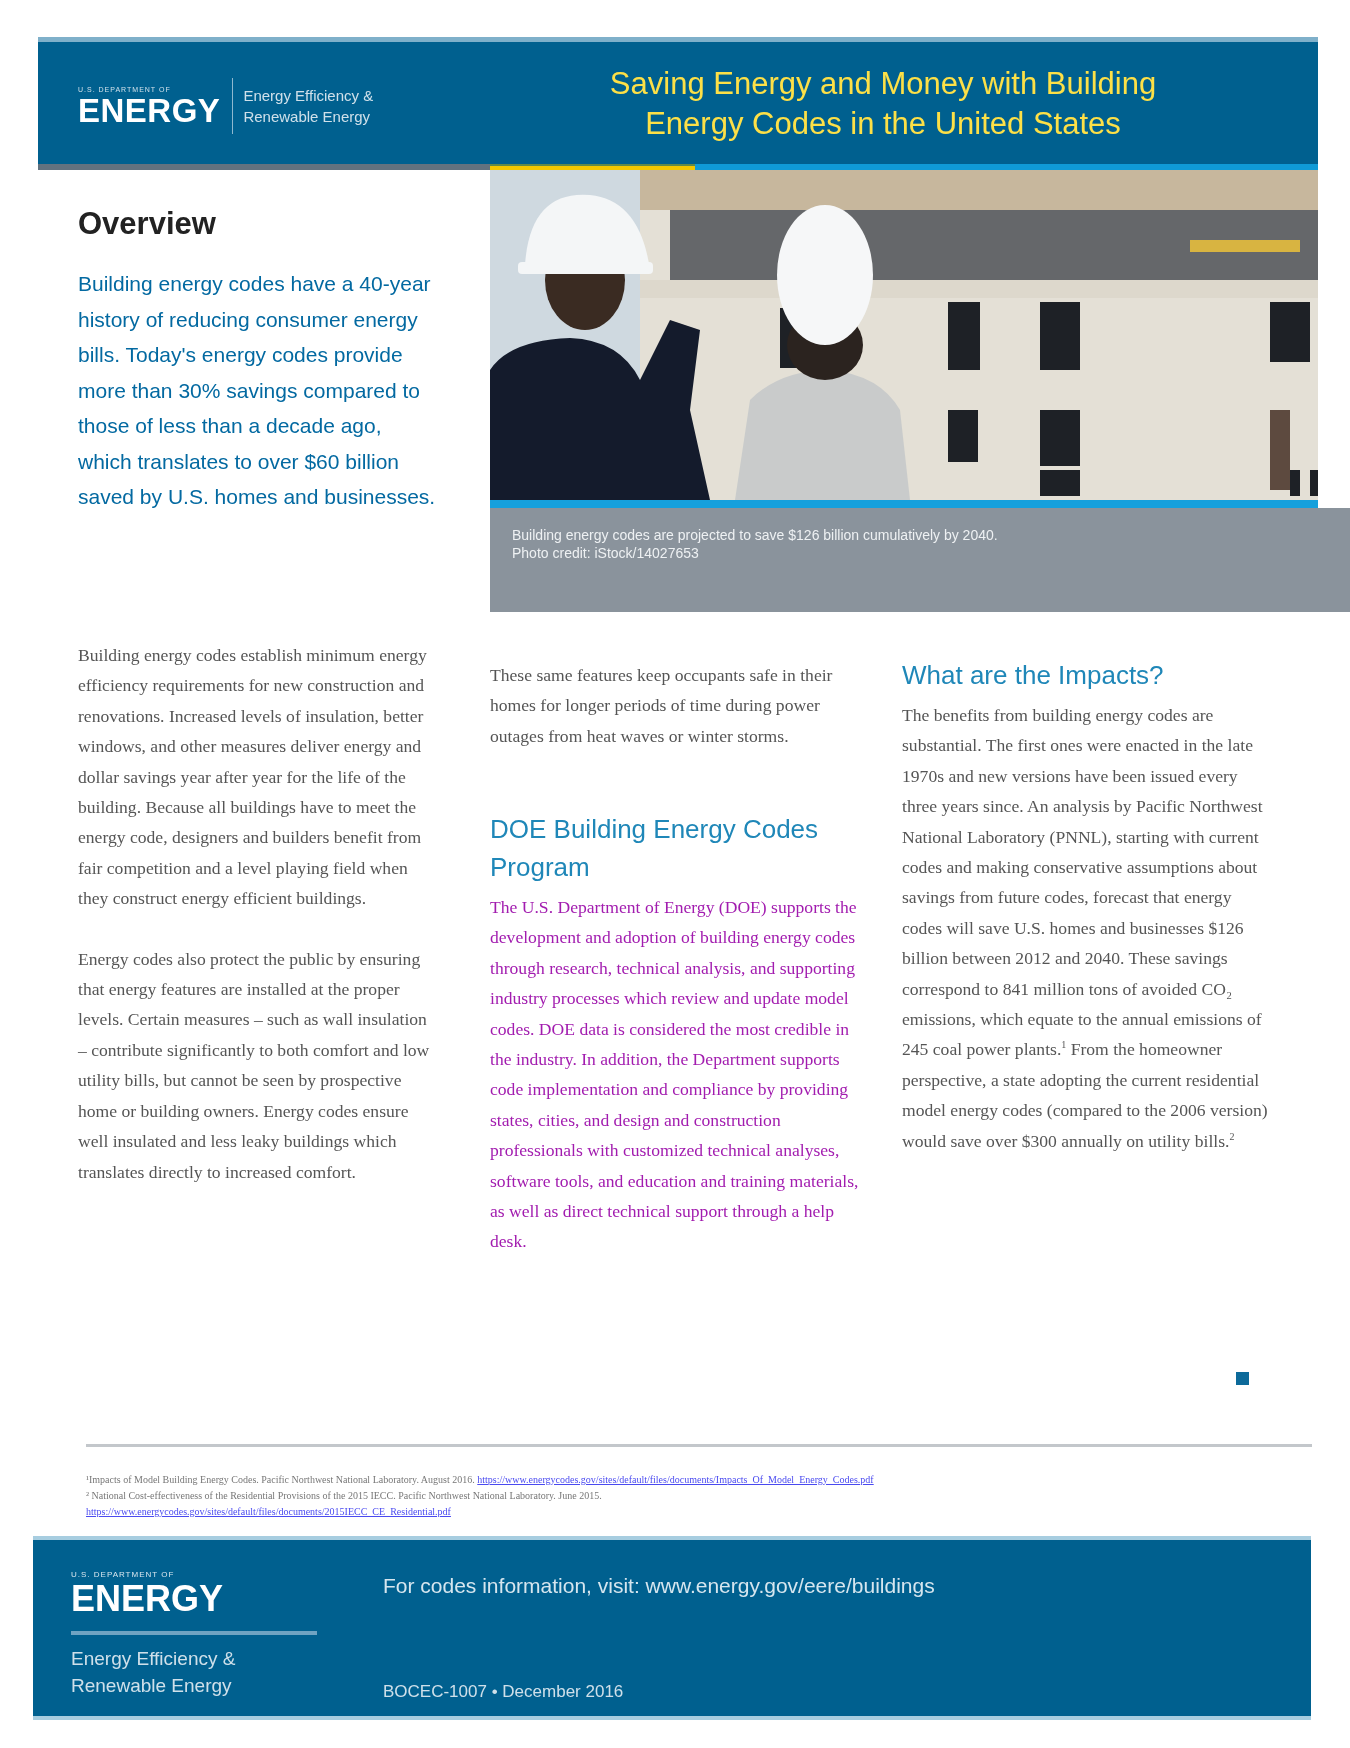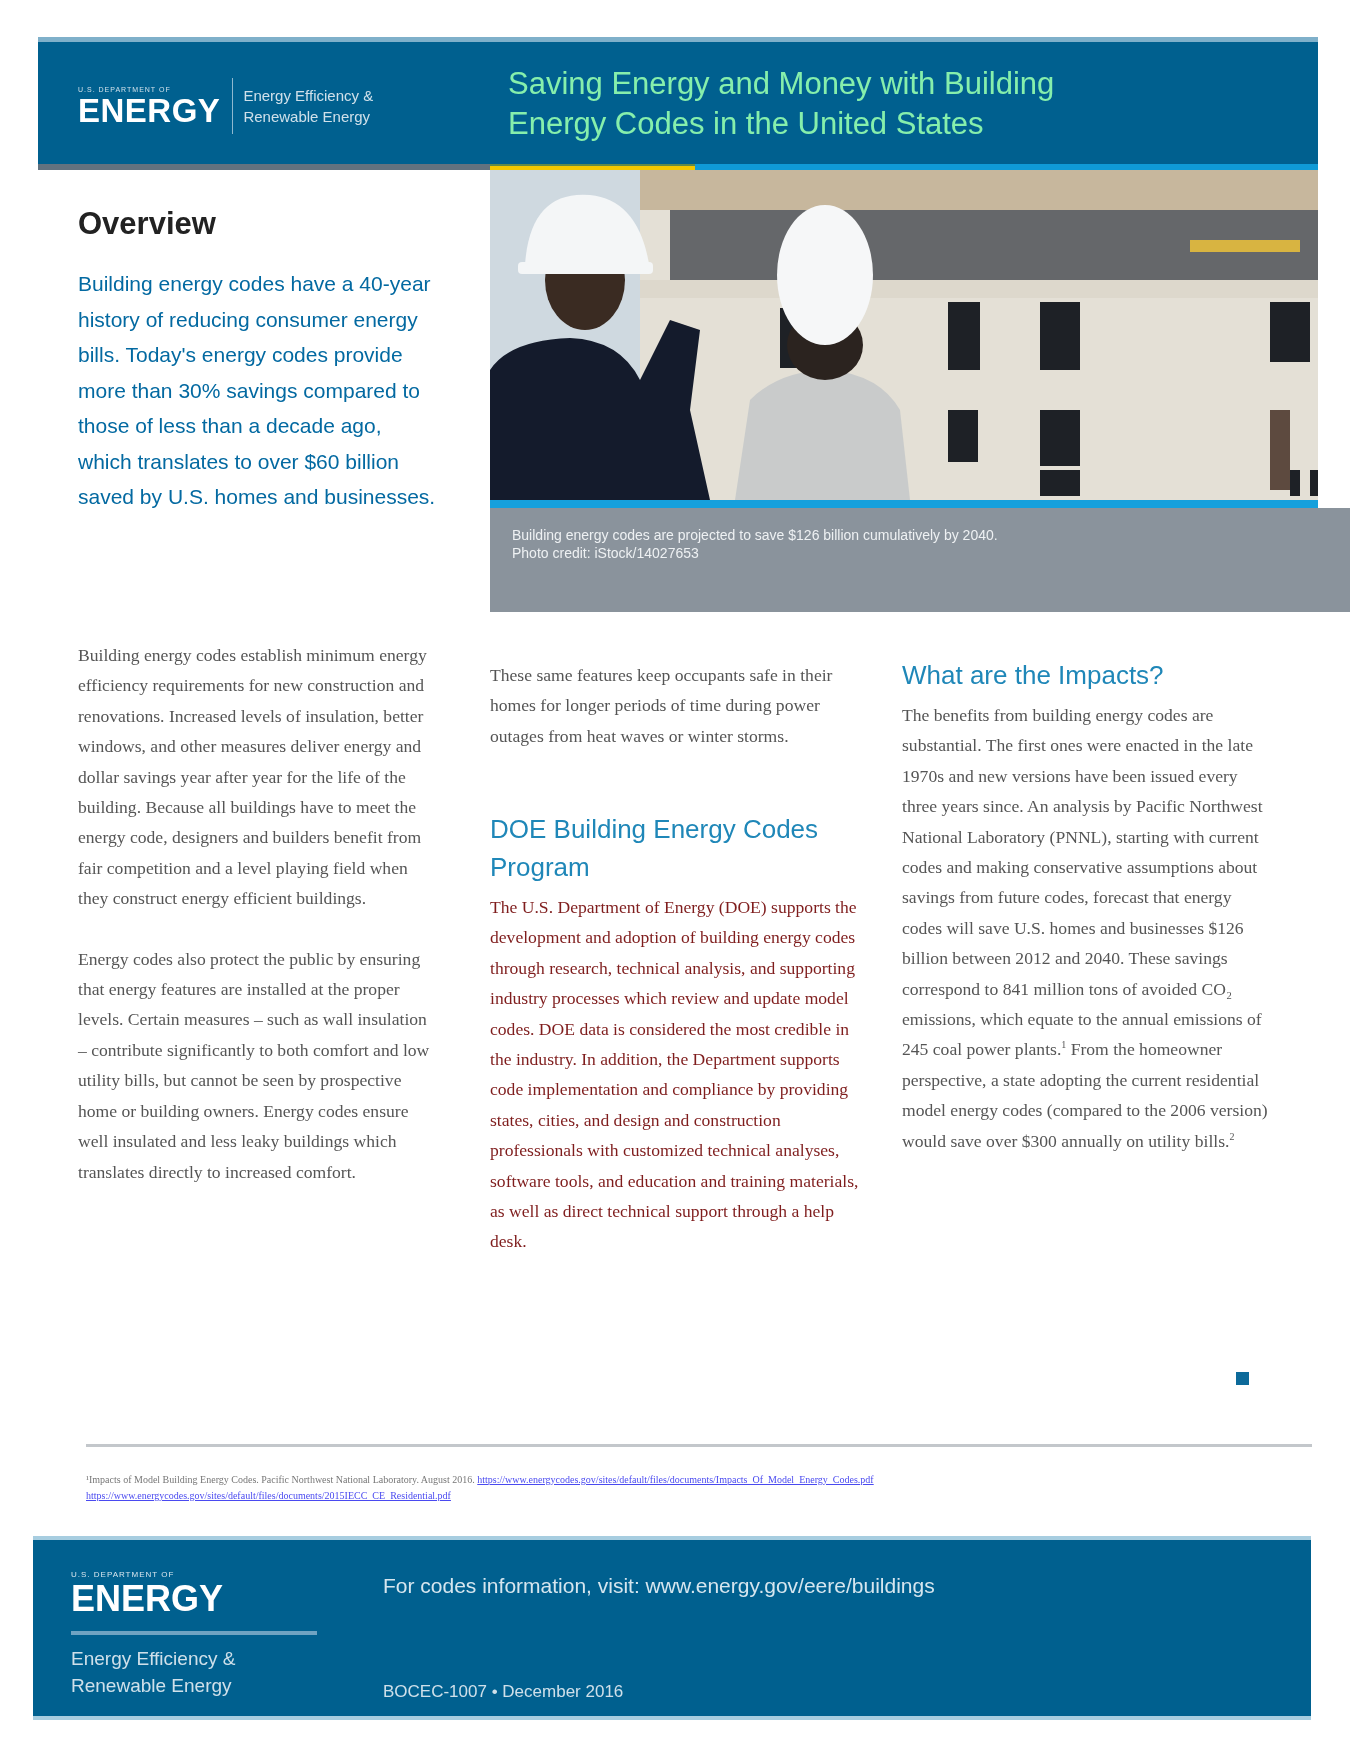--- a/index.html
+++ b/index.html
@@ -11,22 +11,22 @@
     position: absolute; left: 38px; top: 37px; width: 1280px; height: 131px;
     background: #00608f; border-top: 5px solid #7fb0ca;
   }
   .header .logo { position: absolute; left: 40px; top: 34px; height: 60px; display: flex; align-items: center; }
   .logo-block { display: flex; flex-direction: column; }
   .logo-dept { font-size: 7px; letter-spacing: 1px; color: #cfe0ea; text-transform: uppercase; line-height: 9px; }
   .logo-energy { font-family: "Liberation Sans", sans-serif; font-weight: bold; font-size: 33px; color: #ffffff; line-height: 34px; letter-spacing: 0.5px; }
   .logo-divider { width: 1px; height: 56px; background: #8fb8cf; margin: 0 10px 0 12px; }
   .logo-eere { font-size: 15px; color: #cfe0ea; line-height: 21px; }
   .header-title {
-    position: absolute; left: 470px; top: 22px; width: 750px; 
-    font-size: 31px; line-height: 40px; color: #86efac;
+    position: absolute; left: 470px; top: 22px; width: 750px; text-align: center;
+    font-size: 31px; line-height: 40px; color: #fde047;
   }
   .header-rule { position: absolute; left: 38px; top: 164px; width: 1280px; height: 6px; }
   .rule-gray { position: absolute; left: 0; top: 0; width: 452px; height: 6px; background: #62727f; }
   .rule-yellow { position: absolute; left: 452px; top: 0; width: 205px; height: 6px; background: #f2c700; border-top: 2px solid #5f8a4a; }
   .rule-blue { position: absolute; left: 657px; top: 0; width: 623px; height: 6px; background: #0f9ad6; }
 
   
   .hero {
     position: absolute; left: 490px; top: 170px; width: 828px; height: 330px; overflow: hidden;
     background: linear-gradient(180deg, #c9d6df 0%, #d9dfe2 40%, #e3e0d8 100%);
@@ -47,21 +47,21 @@
 
   
   .col { position: absolute; font-family: "Liberation Serif", serif; font-size: 17.6px; line-height: 30.4px; color: #555; }
   .col1 { left: 78px; top: 640px; width: 360px; }
   .col2 { left: 490px; top: 660px; width: 370px; }
   .col3 { left: 902px; top: 700px; width: 370px; }
   .col p { margin-bottom: 30px; font-family: Liberation Serif, serif; }
   .h2 { font-family: "Liberation Sans", sans-serif; font-size: 26px; line-height: 38px; color: #1f87b8; }
   .col2-h2 { position: absolute; left: 490px; top: 810px; width: 360px; }
   .col3-h2 { position: absolute; left: 902px; top: 656px; width: 400px; }
-  .col2-body { position: absolute; left: 490px; top: 892px; width: 370px; font-family: "Liberation Serif", serif; font-size: 17.6px; line-height: 30.4px; color: #7f1d1d; }
+  .col2-body { position: absolute; left: 490px; top: 892px; width: 370px; font-family: "Liberation Serif", serif; font-size: 17.6px; line-height: 30.4px; color: #a21caf; }
   .end-mark { position: absolute; left: 1236px; top: 1372px; width: 13px; height: 13px; background: #0d6a9a; }
   sup { font-size: 10px; line-height: 0; }
 
   
   .fn-rule { position: absolute; left: 86px; top: 1444px; width: 1226px; height: 3px; background: #c3c7cb; }
   .footnotes { position: absolute; left: 86px; top: 1472px; width: 1230px; font-family: "Liberation Serif", serif; font-size: 10px; line-height: 16px; color: #777; }
   .footnotes a { color: #4a4af0; text-decoration: underline; }
 
   
   .footer {
@@ -161,20 +161,23 @@
 </div>
 <div class="end-mark"></div>
 
 <div class="fn-rule"></div>
 <div class="footnotes">
   <div>
     <span>¹Impacts of Model Building Energy Codes. Pacific Northwest National Laboratory. August 2016.</span>
     <a>https://www.energycodes.gov/sites/default/files/documents/Impacts_Of_Model_Energy_Codes.pdf</a>
   </div>
   <div>
+    <span>² National Cost-effectiveness of the Residential Provisions of the 2015 IECC. Pacific Northwest National Laboratory. June 2015.</span>
+  </div>
+  <div>
     <a>https://www.energycodes.gov/sites/default/files/documents/2015IECC_CE_Residential.pdf</a>
   </div>
 </div>
 
 <div class="footer">
   <div class="footer-logo">
     <div class="footer-dept">U.S. Department of</div>
     <div class="footer-energy">ENERGY</div>
     <div class="footer-rule"></div>
     <div class="footer-eere">Energy Efficiency &amp;</div>

